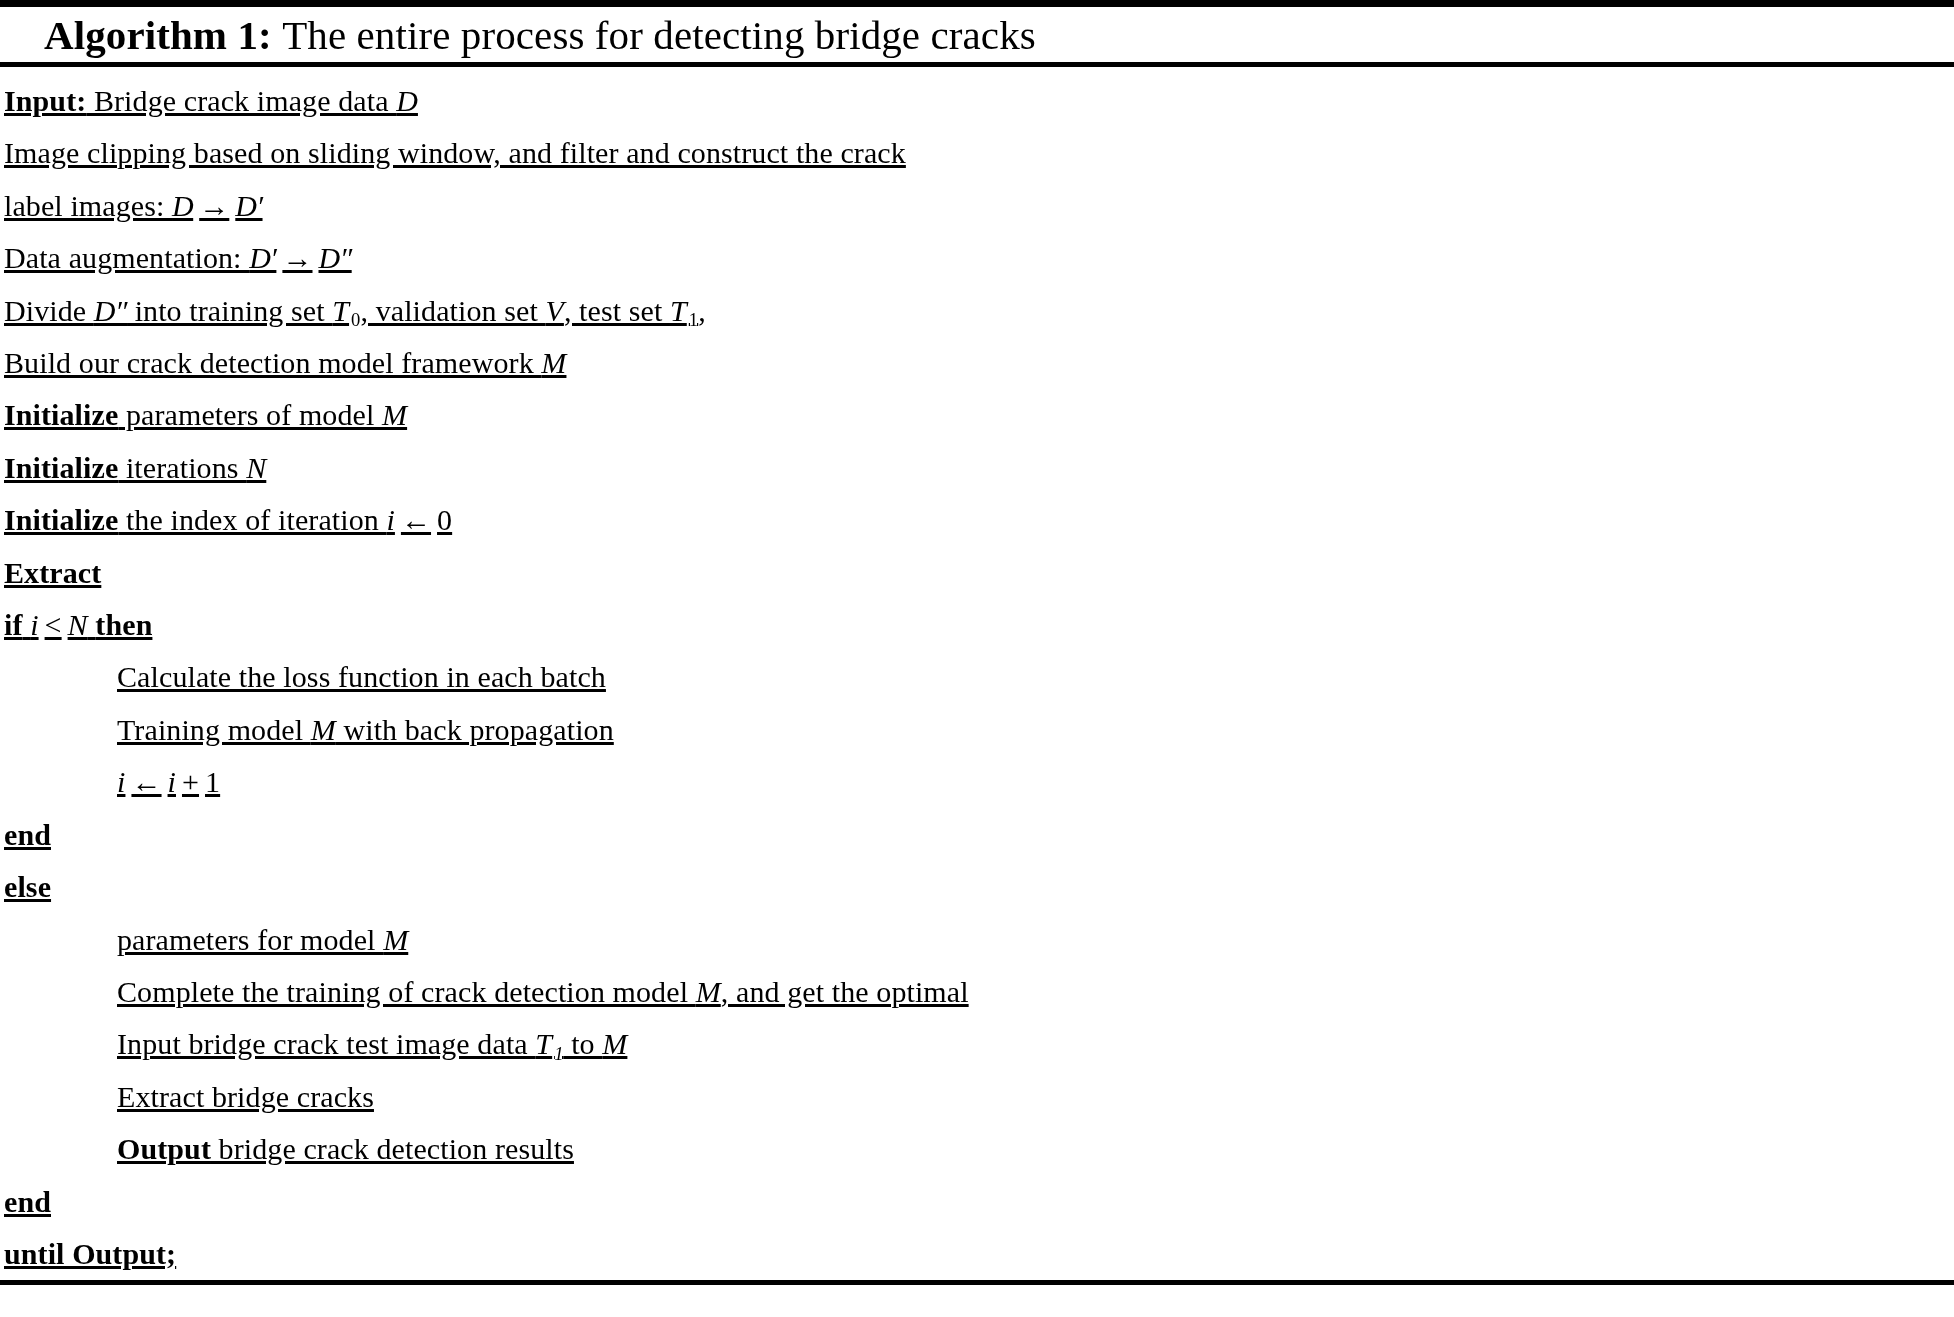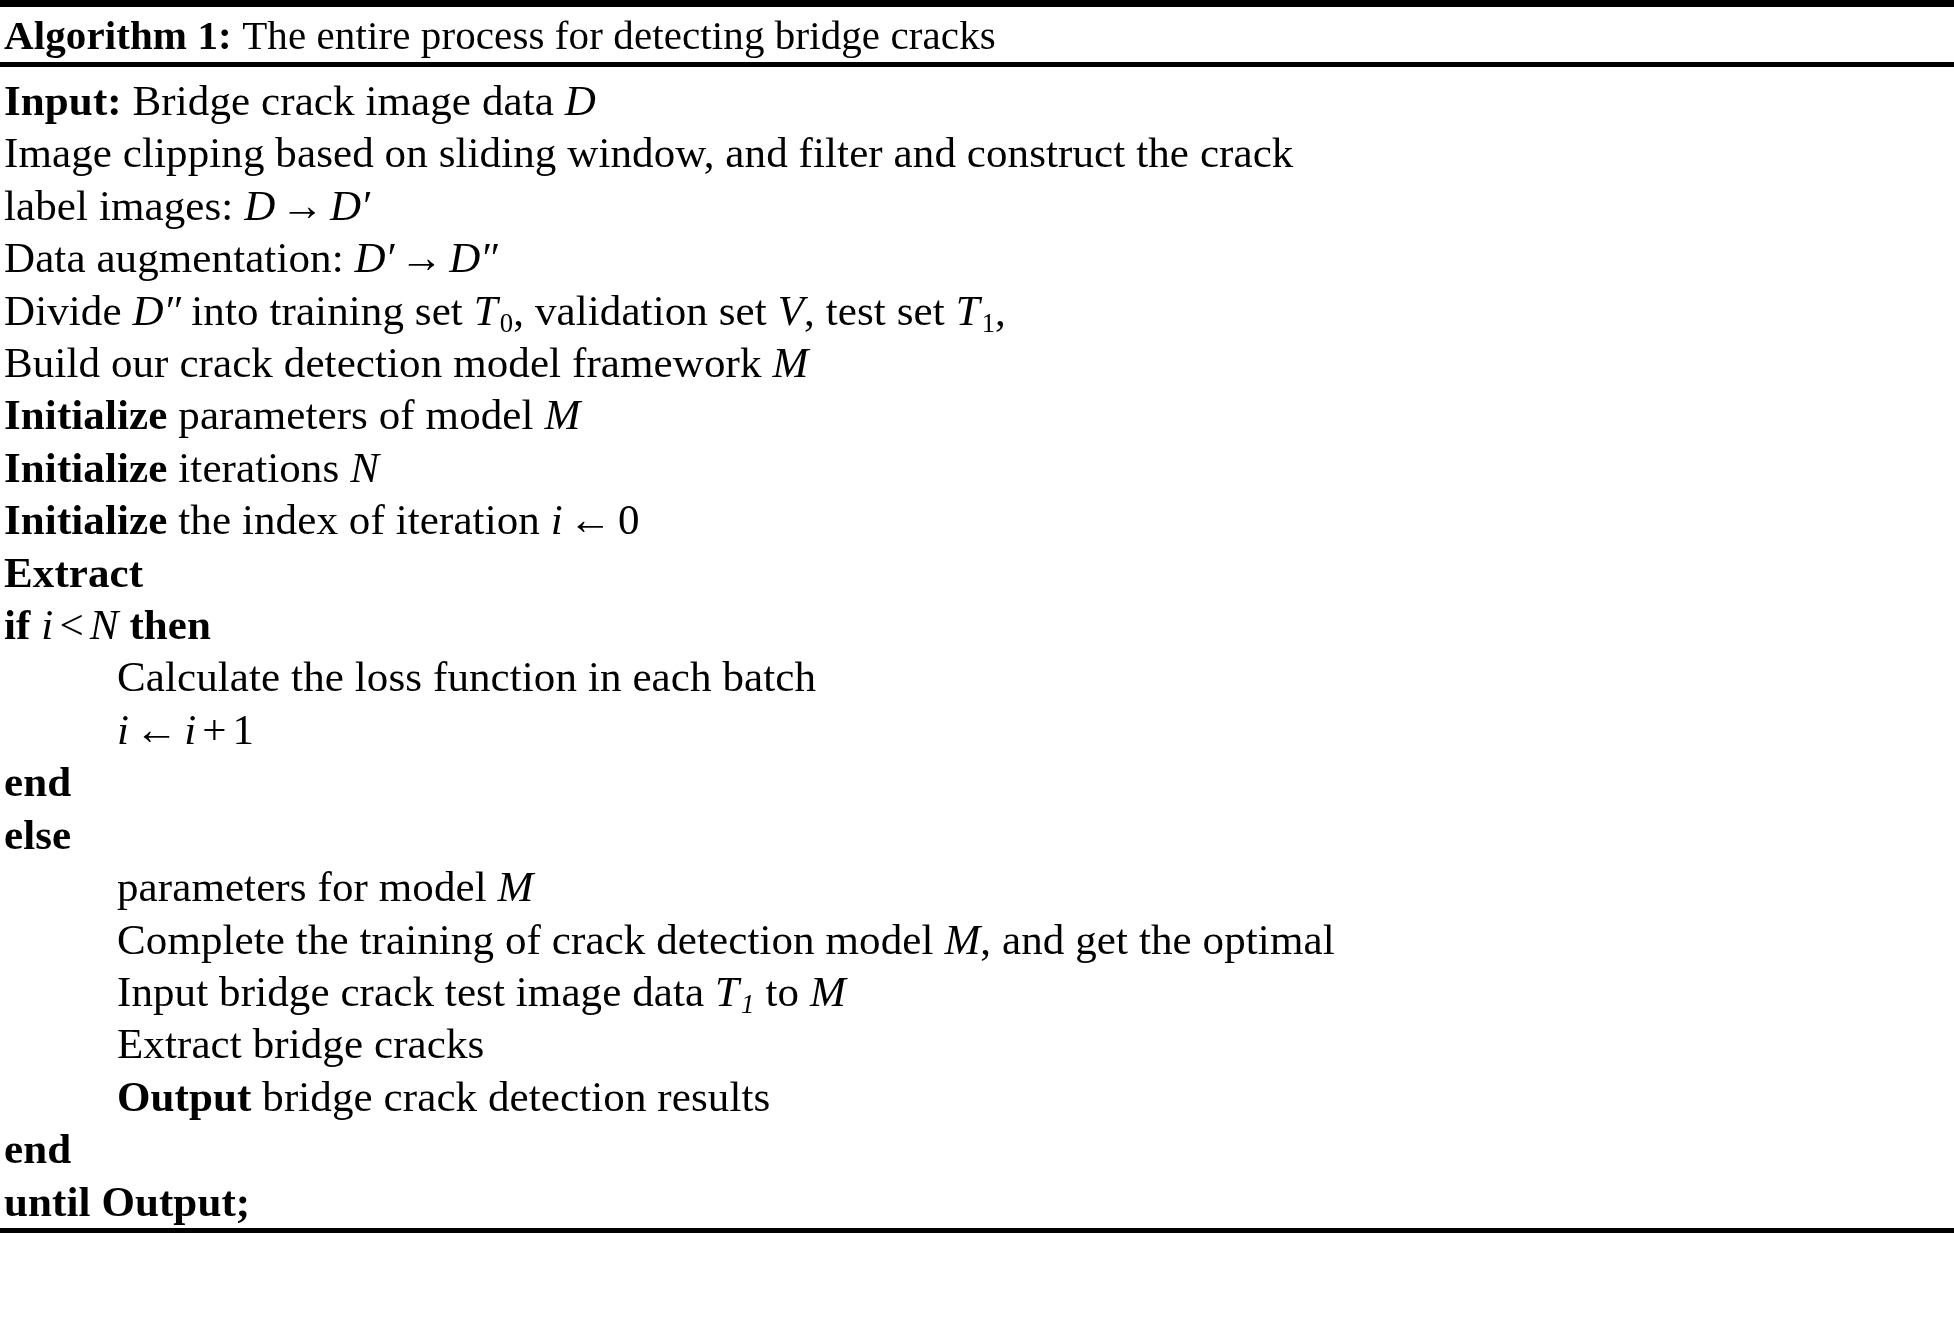--- a/index.html
+++ b/index.html
@@ -29,30 +29,32 @@
   .rule-top    { height: 7px; }
   .rule-mid    { height: 5px; }
   .rule-bottom { height: 5px; }
 
   .title-row {
     font-size: 41px;
     line-height: 46px;
     padding: 5px 0 4px 4px;
     white-space: nowrap;
     letter-spacing: 0.1px;
+    margin-left: 40px;
   }
   .body-block {
     padding-top: 8px;
   }
   .line {
-    font-size: 43px;
+    font-size: 30px;
     line-height: 52.4px;
     white-space: nowrap;
     padding-left: 4px;
     letter-spacing: 0.1px;
+    text-decoration: underline;
   }
   .ind-0 { padding-left: 4px; }
   .ind-1 { }
   .ind-2 { padding-left: 117px; }
 
   b, .kw { font-weight: bold; }
   i, .var {
     font-style: italic;
     font-family: "Liberation Serif", "DejaVu Serif", serif;
   }
@@ -129,20 +131,23 @@
     </div>
 
     <div class="line ind-1">
       <b>if</b><span>&nbsp;</span><i class="var">i</i><span class="op">&lt;</span><i class="var">N</i><span>&nbsp;</span><b>then</b>
     </div>
 
     <div class="line ind-2">
       <span>Calculate the loss function in each batch</span>
     </div>
 
+    <div class="line ind-2">
+      <span>Training model </span><i class="var">M</i><span> with back propagation</span>
+    </div>
 
     <div class="line ind-2">
       <i class="var">i</i><span class="op">←</span><i class="var">i</i><span class="op">+</span><span>1</span>
     </div>
 
     <div class="line ind-1">
       <b>end</b>
     </div>
 
     <div class="line ind-1">

